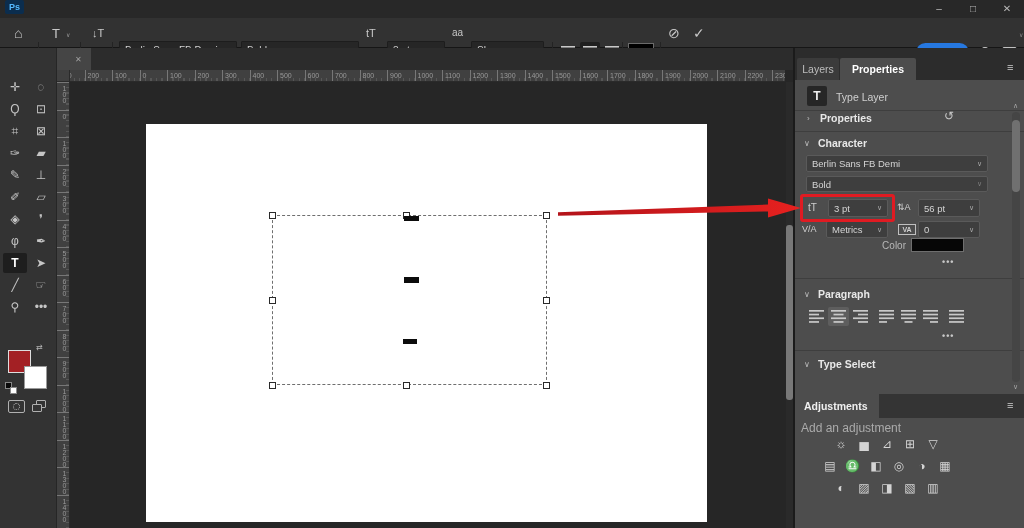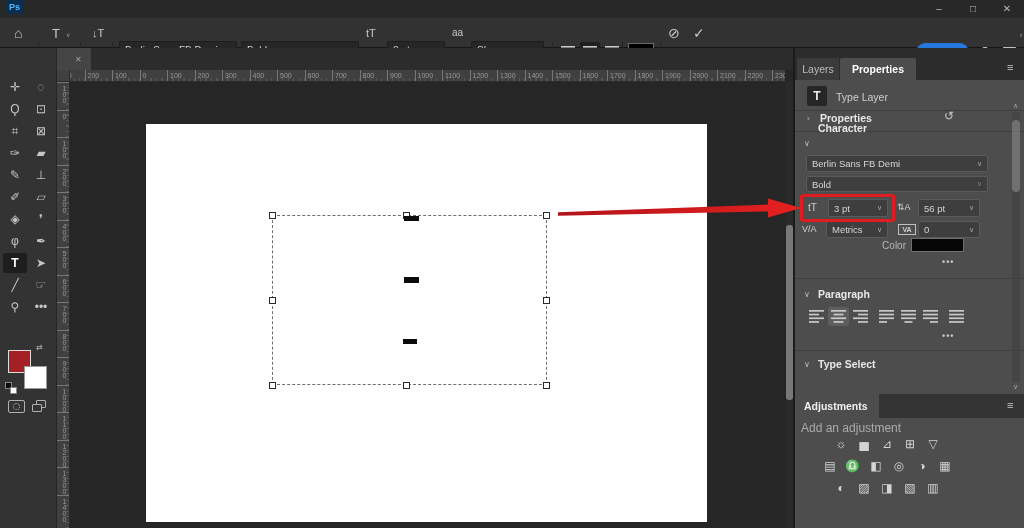--- a/index.html
+++ b/index.html
@@ -334,21 +334,21 @@
   <div class="abs" style="left:807px;top:86px;width:20px;height:20px;background:#262626;border-radius:2px;display:flex;align-items:center;justify-content:center;color:#ededed;font-size:12px;font-weight:bold;">T</div>
   <span class="abs" style="left:836px;top:91px;font-size:10.5px;color:#cfcfcf;">Type Layer</span>
   <div class="pdiv" style="top:110px;"></div>
 
   <span class="sect-chev" style="left:807px;top:114px;">›</span>
   <span class="sect-label" style="left:820px;top:112px;">Properties</span>
   <span class="abs" style="left:944px;top:109px;font-size:12px;color:#c8c8c8;">↺</span>
   <div class="pdiv" style="top:131px;"></div>
 
   <span class="sect-chev" style="left:804px;top:139px;">∨</span>
-  <span class="sect-label" style="left:818px;top:122px;">Character</span>
+  <span class="sect-label" style="left:818px;top:137px;">Character</span>
 
   <div class="pfld" style="left:806px;top:155px;width:182px;height:17px;">
     <span>Berlin Sans FB Demi</span>
     <span class="chev">∨</span>
   </div>
   <div class="pfld" style="left:806px;top:176px;width:182px;height:16px;">
     <span>Bold</span>
     <span class="chev" style="color:#7d7d7d;">∨</span>
   </div>
 

